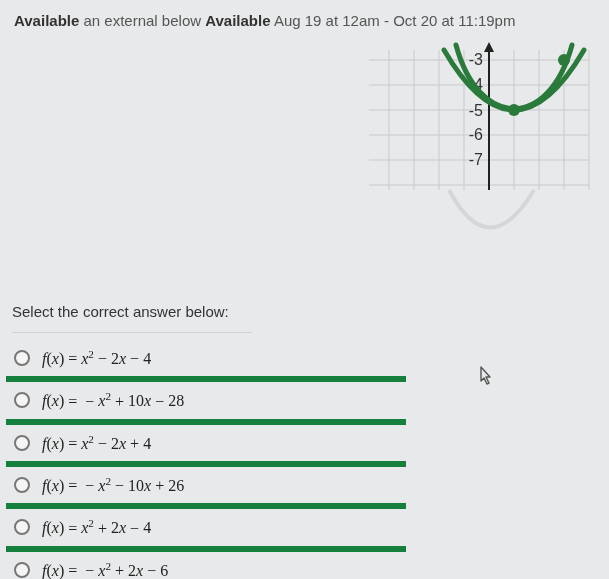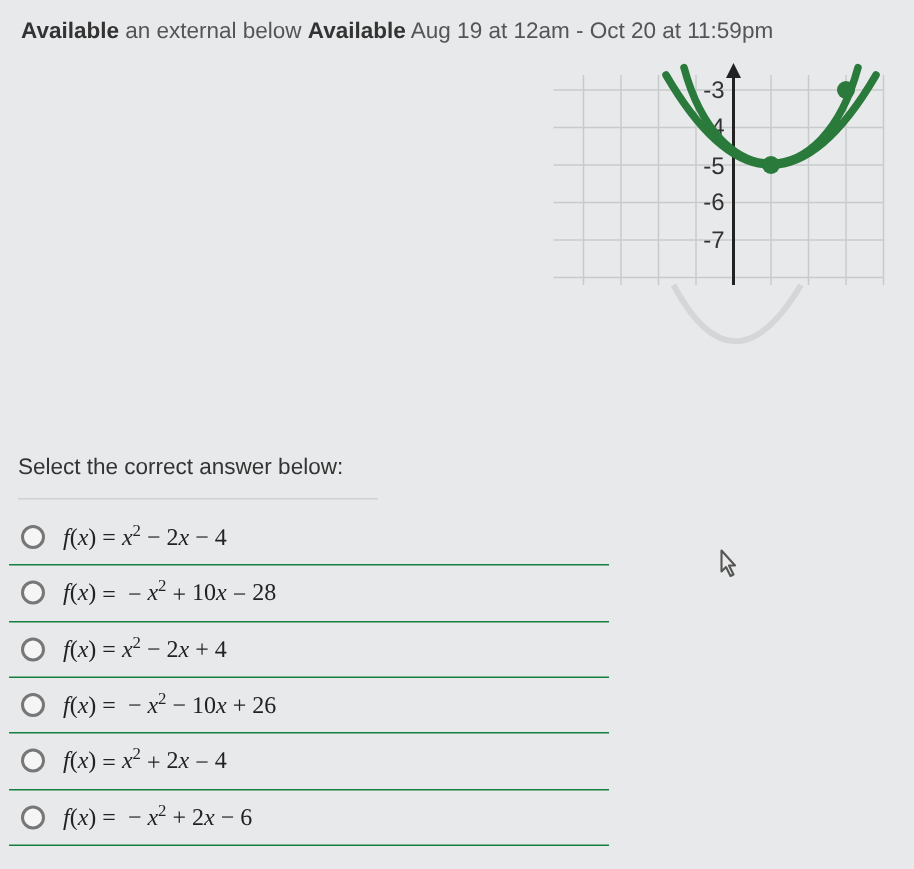--- a/index.html
+++ b/index.html
@@ -56,21 +56,21 @@
   .options {
     position: absolute;
     top: 340px;
     left: 6px;
     width: 400px;
   }
   .option {
     display: flex;
     align-items: center;
     padding: 8px 8px;
-    border-bottom: 1px solid #15803d;
+    border-bottom: 6px solid #15803d;
     font-size: 16px;
     color: #222;
   }
   .radio {
     width: 16px;
     height: 16px;
     border: 2px solid #777;
     border-radius: 50%;
     margin-right: 12px;
     flex: 0 0 auto;
@@ -93,21 +93,21 @@
   .math .fn { font-style: italic; }
   .math .paren { font-style: normal; }
 </style>
 </head>
 <body>
 
 <div class="header">
   <b>Available</b>
   <span>an external below</span>
   <span class="av-label">Available</span>
-  <span>Aug 19 at 12am - Oct 20 at 11:59pm</span>
+  <span>Aug 19 at 12am - Oct 20 at 11:19pm</span>
 </div>
 
 <div class="graph-area">
   <svg width="240" height="230" viewBox="0 0 240 230">
 
     <g stroke="#c9cacb" stroke-width="1">
       <line x1="10" y1="20" x2="230" y2="20"></line>
       <line x1="10" y1="45" x2="230" y2="45"></line>
       <line x1="10" y1="70" x2="230" y2="70"></line>
       <line x1="10" y1="95" x2="230" y2="95"></line>

